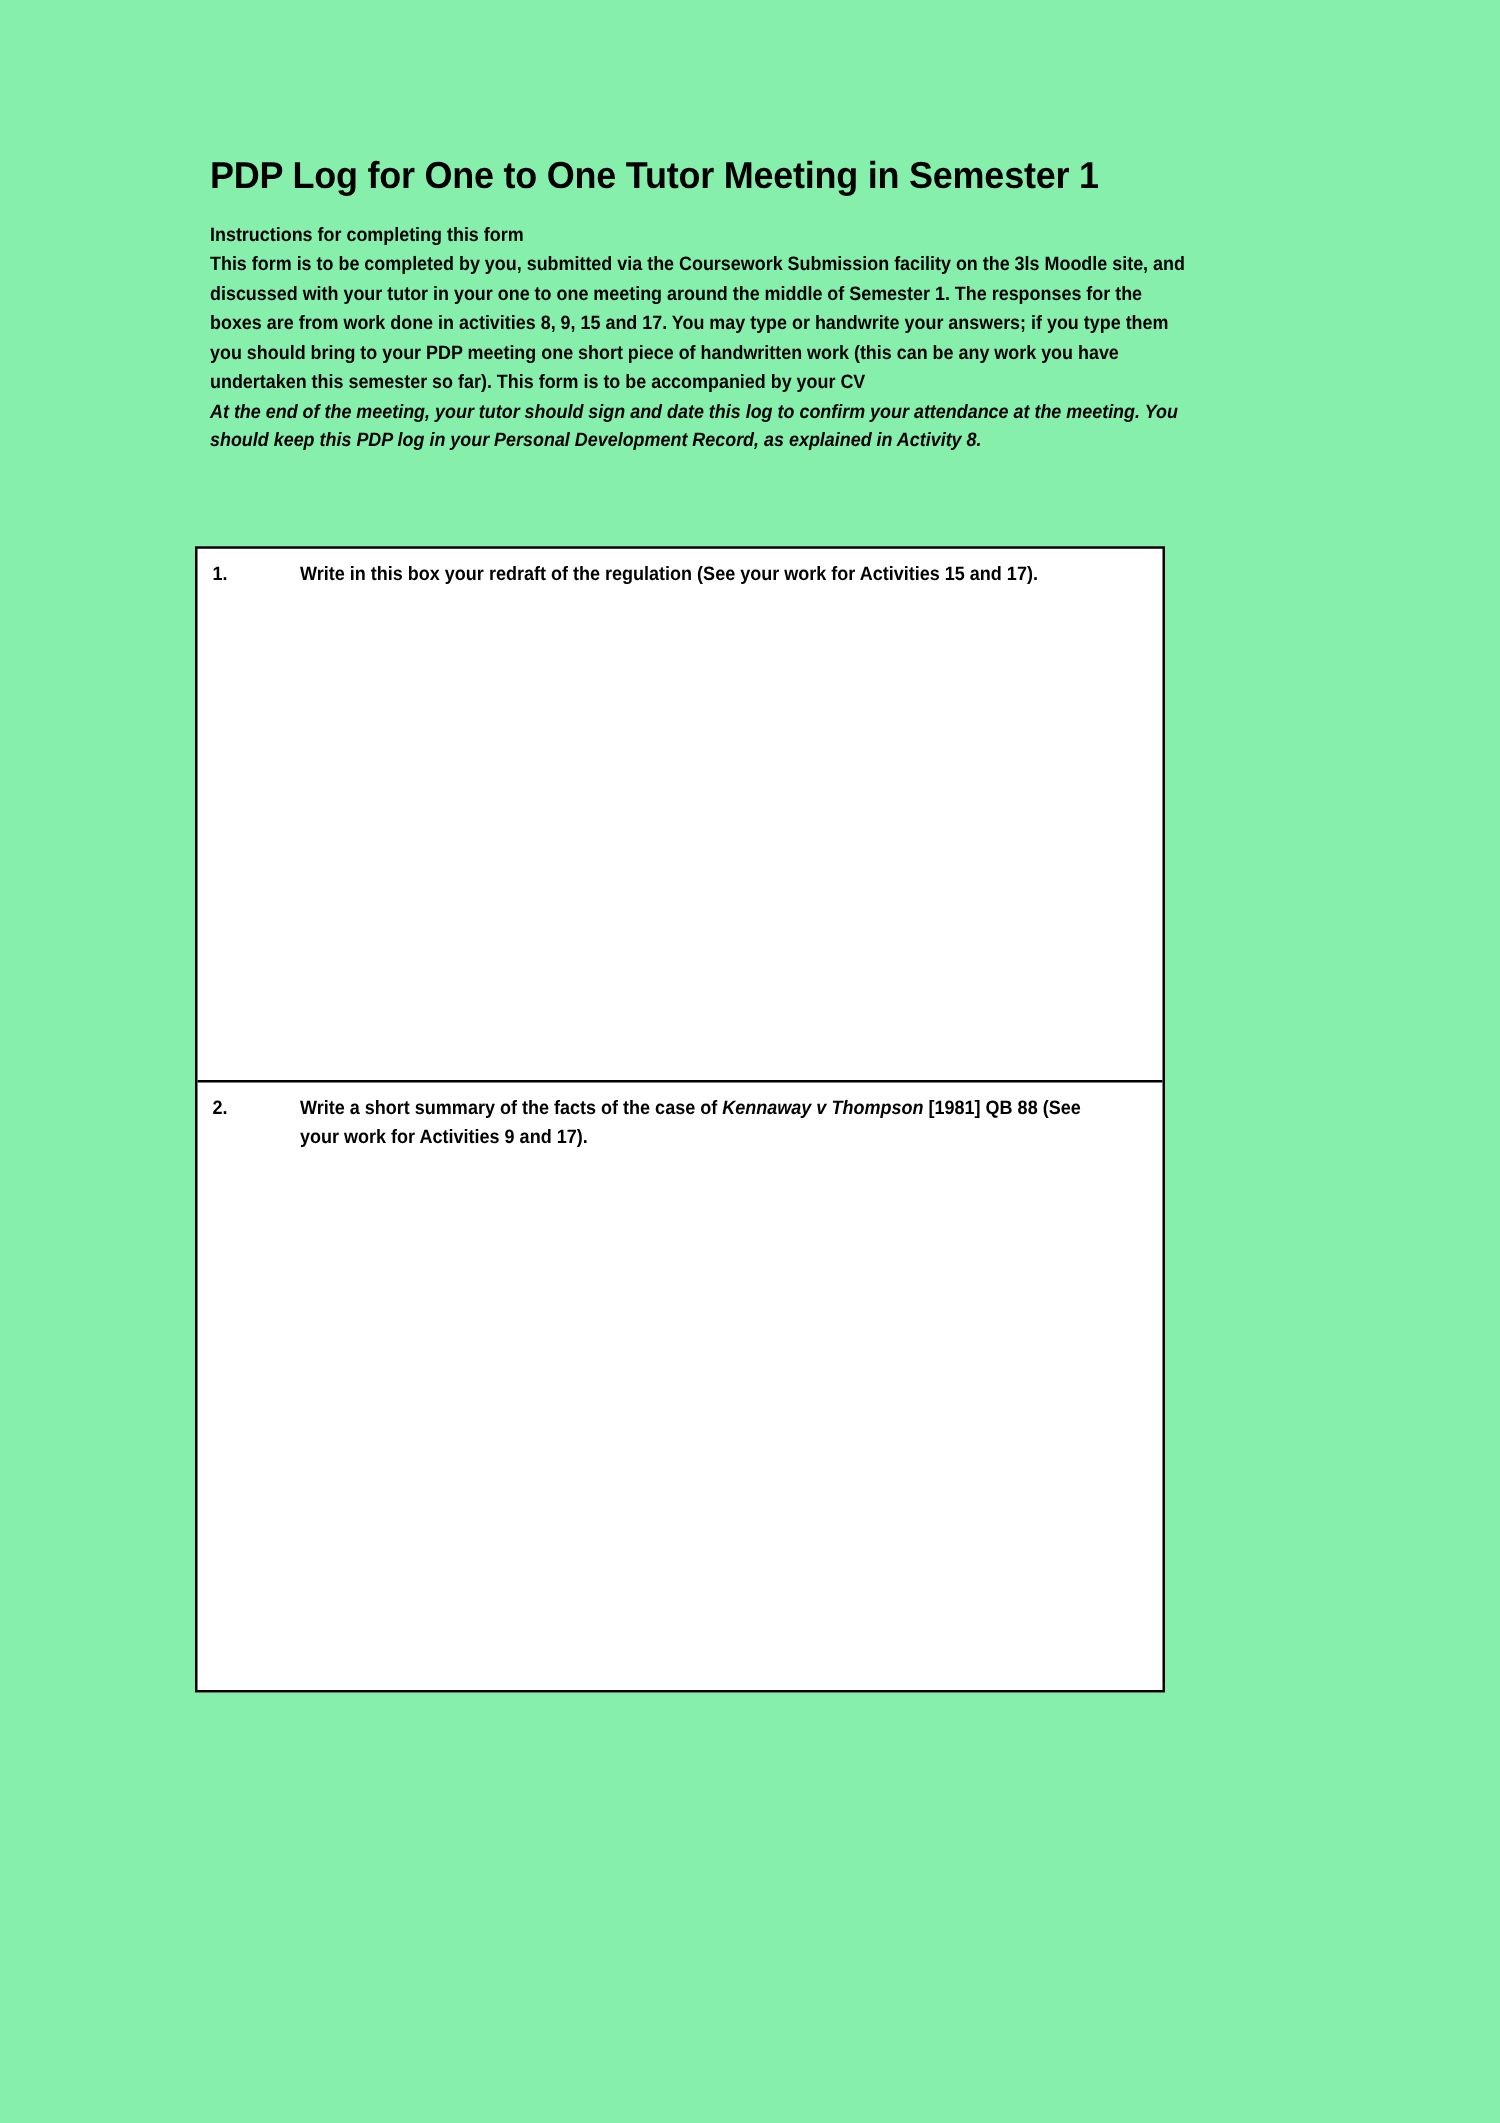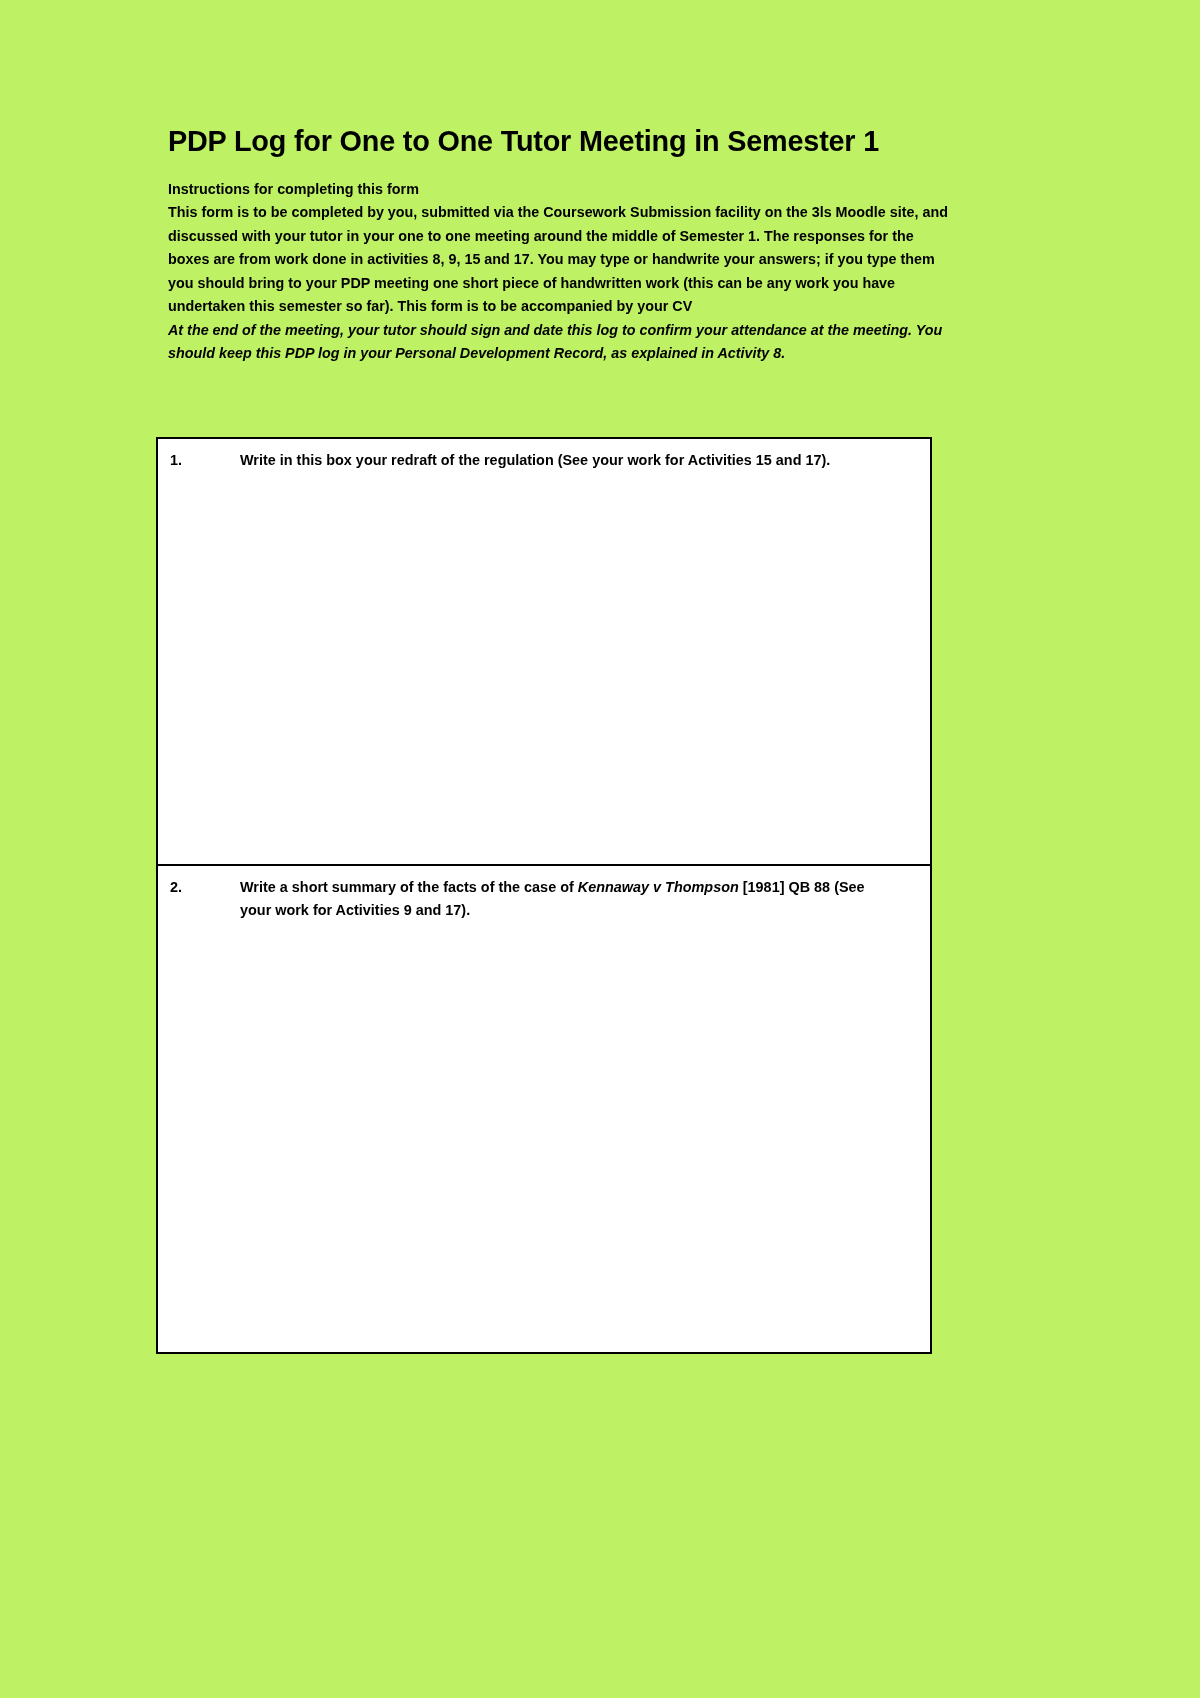--- a/index.html
+++ b/index.html
@@ -11,21 +11,21 @@
     width: 1200px;
     height: 1698px;
     font-family: "Liberation Sans", sans-serif;
     color: #000000;
     -webkit-font-smoothing: antialiased;
   }
   .page {
     position: relative;
     width: 1200px;
     height: 1698px;
-    background: #bef264;
+    background: #86efac;
     box-sizing: border-box;
   }
   .content {
     position: absolute;
     left: 168px;
     top: 124px;
     width: 790px;
   }
 
   

